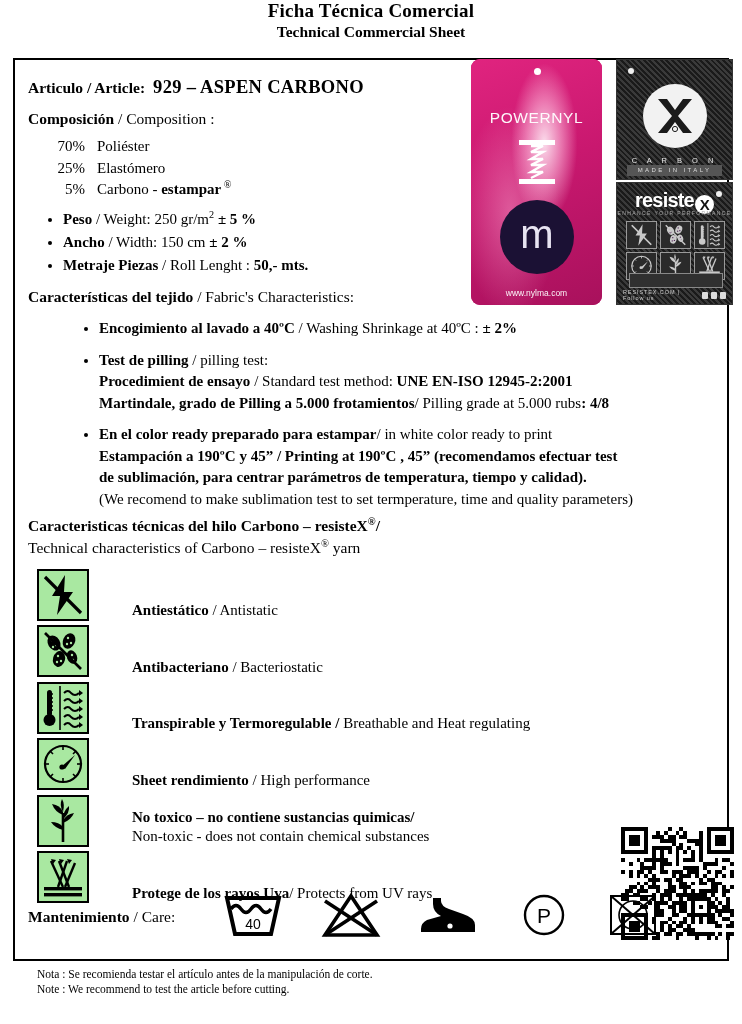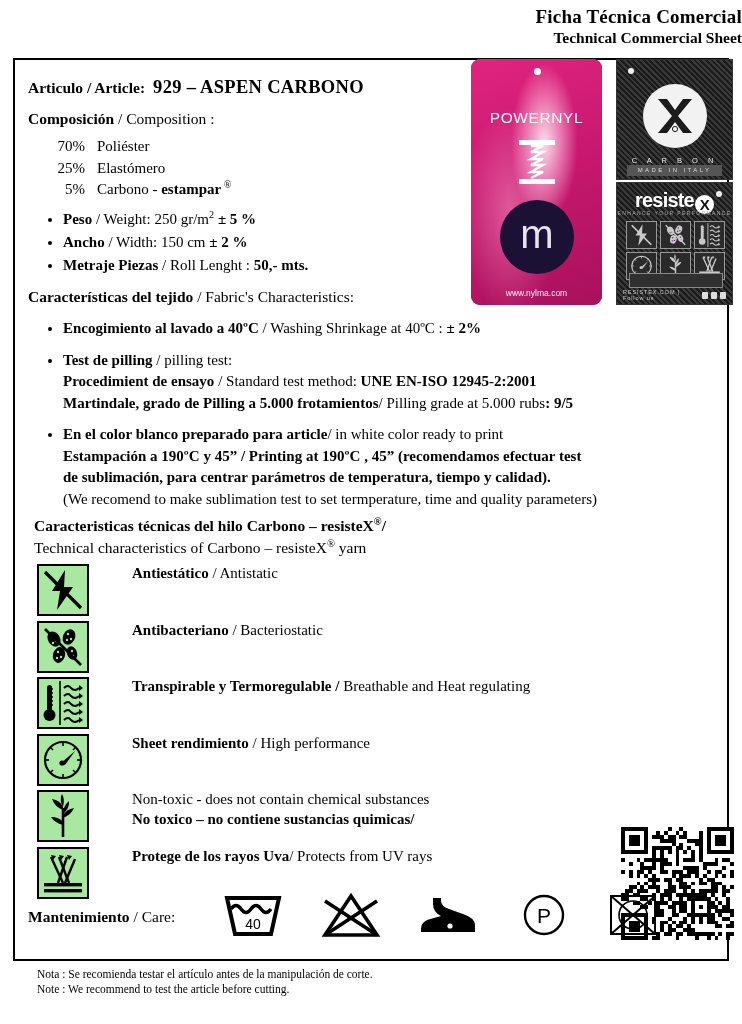--- a/index.html
+++ b/index.html
@@ -1,21 +1,21 @@
 <!DOCTYPE html>
 <html lang="es"><head>
 <meta charset="utf-8">
 <style>
   html,body{margin:0;padding:0;background:#fff;}
   body{width:742px;height:1024px;font-family:"Liberation Serif",serif;color:#000;
        -webkit-font-smoothing:antialiased;overflow:hidden;position:relative;}
   .page{width:742px;height:1024px;position:relative;box-sizing:border-box;}
 
   
-  .header{text-align:right;padding-top:6px;}
+  .header{text-align:center;}
   .header .t1{font-size:19px;font-weight:bold;letter-spacing:.2px;line-height:22px;}
   .header .t2{font-size:15.5px;font-weight:bold;line-height:20px;}
 
   
   .frame{position:absolute;left:13px;top:58px;width:716px;height:903px;
          border:2px solid #000;box-sizing:border-box;background:#fff;}
   .frame-inner{position:relative;width:100%;height:100%;}
 
   
   .b{font-weight:bold;}
@@ -33,29 +33,29 @@
 
   
   .specs{position:absolute;left:28px;top:148px;font-size:15px;line-height:22px;}
   .specs li{margin:0 16px 1px 0;}
   ul.bul{margin:0;padding-left:20px;list-style:disc;}
   ul.bul li::marker{font-size:13px;}
 
   
   .fab-title{position:absolute;left:13px;top:228px;font-size:15.5px;}
   .fab-list{position:absolute;left:28px;top:258px;font-size:15px;width:672px;}
-  .fab-list li{margin-bottom:10px;line-height:21px;}
+  .fab-list li{margin-bottom:10px;line-height:21px;margin-left:36px;}
   .sub{display:block;line-height:21.5px;}
 
   
-  .yarn{position:absolute;left:13px;top:455px;font-size:15.5px;line-height:22px;margin-left:6px;}
+  .yarn{position:absolute;left:13px;top:455px;font-size:15.5px;line-height:22px;}
 
   
   .benefits{position:absolute;left:22px;top:504px;width:680px;}
-  .ben{display:flex;align-items:flex-start;height:56.5px;}
+  .ben{display:flex;align-items:flex-end;height:56.5px;}
   .ben .bx{width:52px;height:52px;flex:0 0 52px;background:#a9e8a1;border:2.5px solid #000;
            box-sizing:border-box;position:relative;}
   .ben .bx svg{position:absolute;left:0;top:0;width:100%;height:100%;}
   .ben .txt{padding-left:43px;font-size:15px;line-height:19.5px;}
 
   
   .qr{position:absolute;left:606px;top:767px;width:113px;height:113px;}
   .qr svg{display:block;width:100%;height:100%;}
 
   
@@ -162,24 +162,24 @@
       <span>/ Fabric's Characteristics:</span>
     </div>
     <div class="fab-list">
       <ul class="bul" id="fab-ul">
             <li>
               <span class="sub"><b>Encogimiento al lavado a 40ºC</b><span>  / Washing Shrinkage at 40ºC :  </span><b>± 2%</b></span>
             </li>
             <li>
               <span class="sub"><b>Test de pilling</b><span> / pilling test:</span><b></b></span>
               <span class="sub"><b>Procedimient de ensayo</b><span> / Standard test method: </span><b>UNE EN-ISO 12945-2:2001</b></span>
-              <span class="sub"><b>Martindale, grado de Pilling a 5.000 frotamientos</b><span>/ Pilling grade at 5.000 rubs</span><b>: 9/5</b></span>
+              <span class="sub"><b>Martindale, grado de Pilling a 5.000 frotamientos</b><span>/ Pilling grade at 5.000 rubs</span><b>: 4/8</b></span>
             </li>
             <li>
-              <span class="sub"><b>En el color blanco preparado para article</b><span>/ in white color ready to print</span><b></b></span>
+              <span class="sub"><b>En el color ready preparado para estampar</b><span>/ in white color ready to print</span><b></b></span>
               <span class="sub"><b>Estampación a 190ºC  y  45” /  Printing at 190ºC , 45”  (recomendamos efectuar test</b><span></span><b></b></span>
               <span class="sub"><b>de sublimación, para centrar parámetros de temperatura, tiempo y calidad).</b><span></span><b></b></span>
               <span class="sub"><b></b><span>(We recomend to make sublimation test to set termperature, time and quality parameters)</span><b></b></span>
             </li>
           </ul>
     </div>
 
     <div class="yarn">
       <div><span class="b"><span>Caracteristicas técnicas del hilo Carbono – resisteX</span><sup>®</sup><span>/</span></span></div>
       <div><span><span>Technical characteristics of Carbono – resisteX</span><sup>®</sup><span> yarn</span></span></div>
@@ -286,22 +286,22 @@
               <svg viewBox="0 0 48 48">
                 <path d="M24 45 L24 16" stroke="#000" stroke-width="2.6" fill="none"></path>
                 <path d="M24 18 q-8 -3 -11 -11 q8 1 11 8" fill="#000"></path>
                 <path d="M24 26 q8 -3 11 -10 q-8 1 -11 8" fill="#000"></path>
                 <path d="M24 33 q-8 -2 -12 -8 q8 0 12 5" fill="#000"></path>
                 <path d="M24 15 q2 -8 -1 -13 q-3 6 1 13" fill="#000"></path>
                 <path d="M24 22 q7 -6 6 -13 q-6 5 -6 13" fill="#000"></path>
               </svg>
             </div>
             <div class="txt">
+              <div><b>No toxico – no contiene sustancias quimicas/</b><span></span></div>
               <div>Non-toxic - does not contain chemical substances</div>
-              <div><b>No toxico – no contiene sustancias quimicas/</b><span></span></div>
             </div>
           </div>
           <div class="ben">
             <div class="bx">
               <svg viewBox="0 0 48 48">
                 <g stroke="#000" stroke-width="2.4" fill="none">
                   <line x1="12" y1="8" x2="24" y2="34"></line>
                   <line x1="20" y1="8" x2="30" y2="34"></line>
                   <line x1="28" y1="8" x2="19" y2="34"></line>
                   <line x1="36" y1="10" x2="26" y2="34"></line>

